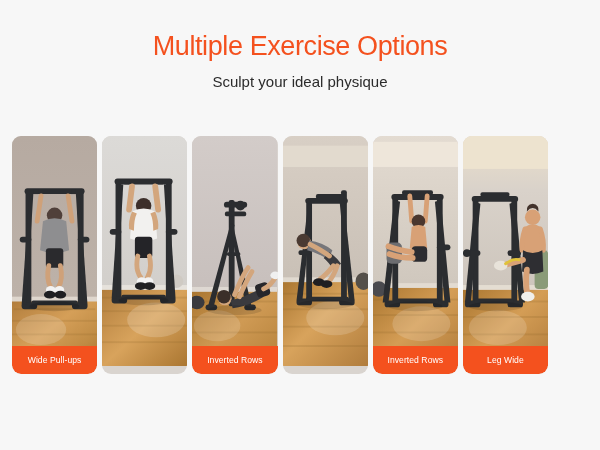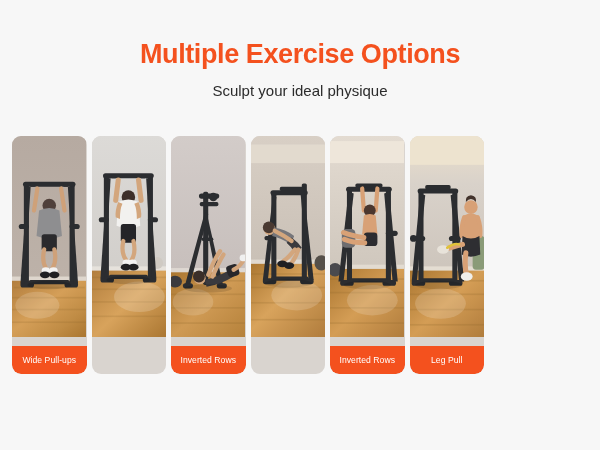--- a/index.html
+++ b/index.html
@@ -20,41 +20,41 @@
     background: #f7f7f7;
     box-sizing: border-box;
   }
 
   
   .header {
     padding-top: 28px;
     text-align: center;
   }
   .title {
-    margin: 12px;
+    margin: 4px;
     font-size: 27px;
-    font-weight: bold;
+    font-weight: normal;
     letter-spacing: -0.4px;
     color: #f4511e;
     line-height: 1.1;
   }
   .subtitle {
     margin: 11px 0 16px 0;
     font-size: 15px;
     font-weight: normal;
     color: #2b2b2b;
     line-height: 1.2;
   }
 
   
   .cards {
     position: absolute;
     top: 136px;
     left: 12px;
-    width: 472px;
+    width: 536px;
     height: 238px;
     display: flex;
     gap: 5px;
   }
   .card {
     position: relative;
     width: 88px;
     height: 238px;
     border-radius: 9px;
     overflow: hidden;
@@ -419,17 +419,17 @@
           <path d="M80 96 q4 12 3 22" stroke="#d8a176" stroke-width="5" fill="none" stroke-linecap="round"></path>
           <path d="M62 118 q10 6 20 0 l1 22 q-11 5 -22 0 Z" fill="#2e2e32"></path>
           <path d="M66 138 q-2 16 1 26" stroke="#d8a176" stroke-width="6" fill="none" stroke-linecap="round"></path>
           <path d="M62 128 q-14 4 -22 6" stroke="#d8a176" stroke-width="6" fill="none" stroke-linecap="round"></path>
           <ellipse cx="39" cy="134" rx="7" ry="5" fill="#e8e3da"></ellipse>
           <ellipse cx="67" cy="166" rx="7" ry="5" fill="#f0efeb"></ellipse>
           <path d="M44 132 q8 -6 14 -4" stroke="#e0c23a" stroke-width="3" fill="none" stroke-linecap="round"></path>
         </g>
         <ellipse cx="34" cy="176" rx="28" ry="5" fill="#000" opacity="0.12"></ellipse>
       </svg>
-      <div class="card-label">Leg Pull</div>
+      <div class="card-label">Leg Wide</div>
     </div>
 
   </div>
 </div>
 
 </body></html>

